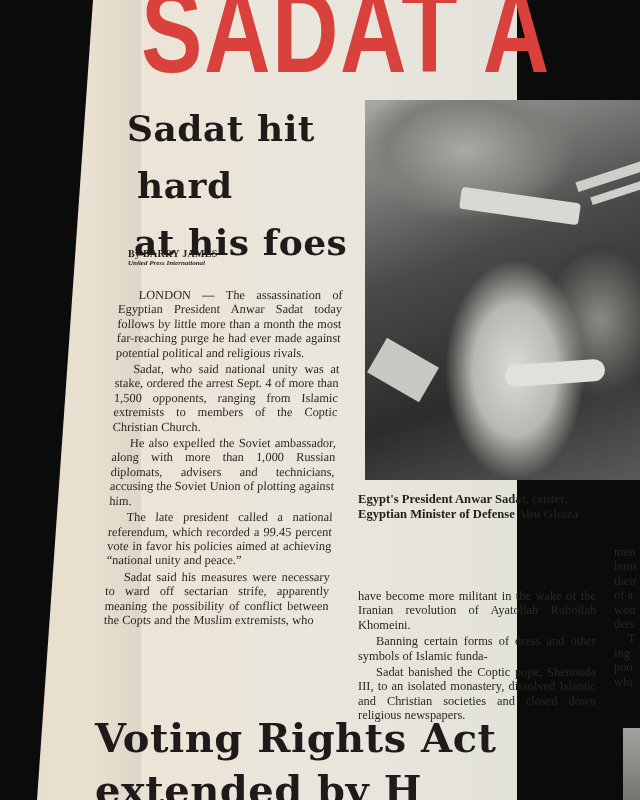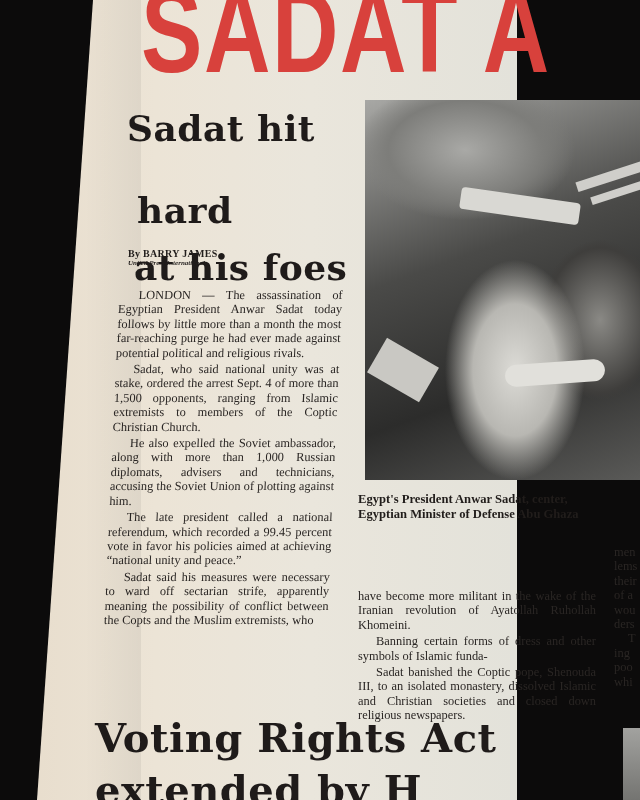--- a/index.html
+++ b/index.html
@@ -19,21 +19,21 @@
       font-size: 118px; letter-spacing: 2px; color: #d8413c;
       transform: scaleX(0.78); transform-origin: left top;
       white-space: pre; line-height: 1;
     }
     .headline {
       position: absolute; left: 126px; top: 100px; width: 240px;
       font-family: "DejaVu Serif", serif; font-weight: bold; color: #1f1b1a;
       font-size: 36px; line-height: 57px; letter-spacing: 0.5px;
     }
     .headline div { white-space: nowrap; }
-    .headline .l1 { padding-left: 10px; margin-top: 25px; }
+    .headline .l1 { padding-left: 10px; }
     .headline .l2 { padding-left: 7px; }
     .byline {
       position: absolute; left: 127px; top: 248px;
       font-family: "Liberation Serif", serif; color: #221e1c;
     }
     .byline .name { font-size: 10px; font-weight: bold; line-height: 11px; letter-spacing: 0.3px; }
     .byline .agency { font-size: 7px; font-weight: bold; font-style: italic; line-height: 8px; }
     .col {
       position: absolute; color: #2a2624;
       font-family: "Liberation Serif", serif; font-size: 12.4px; line-height: 14.4px;

